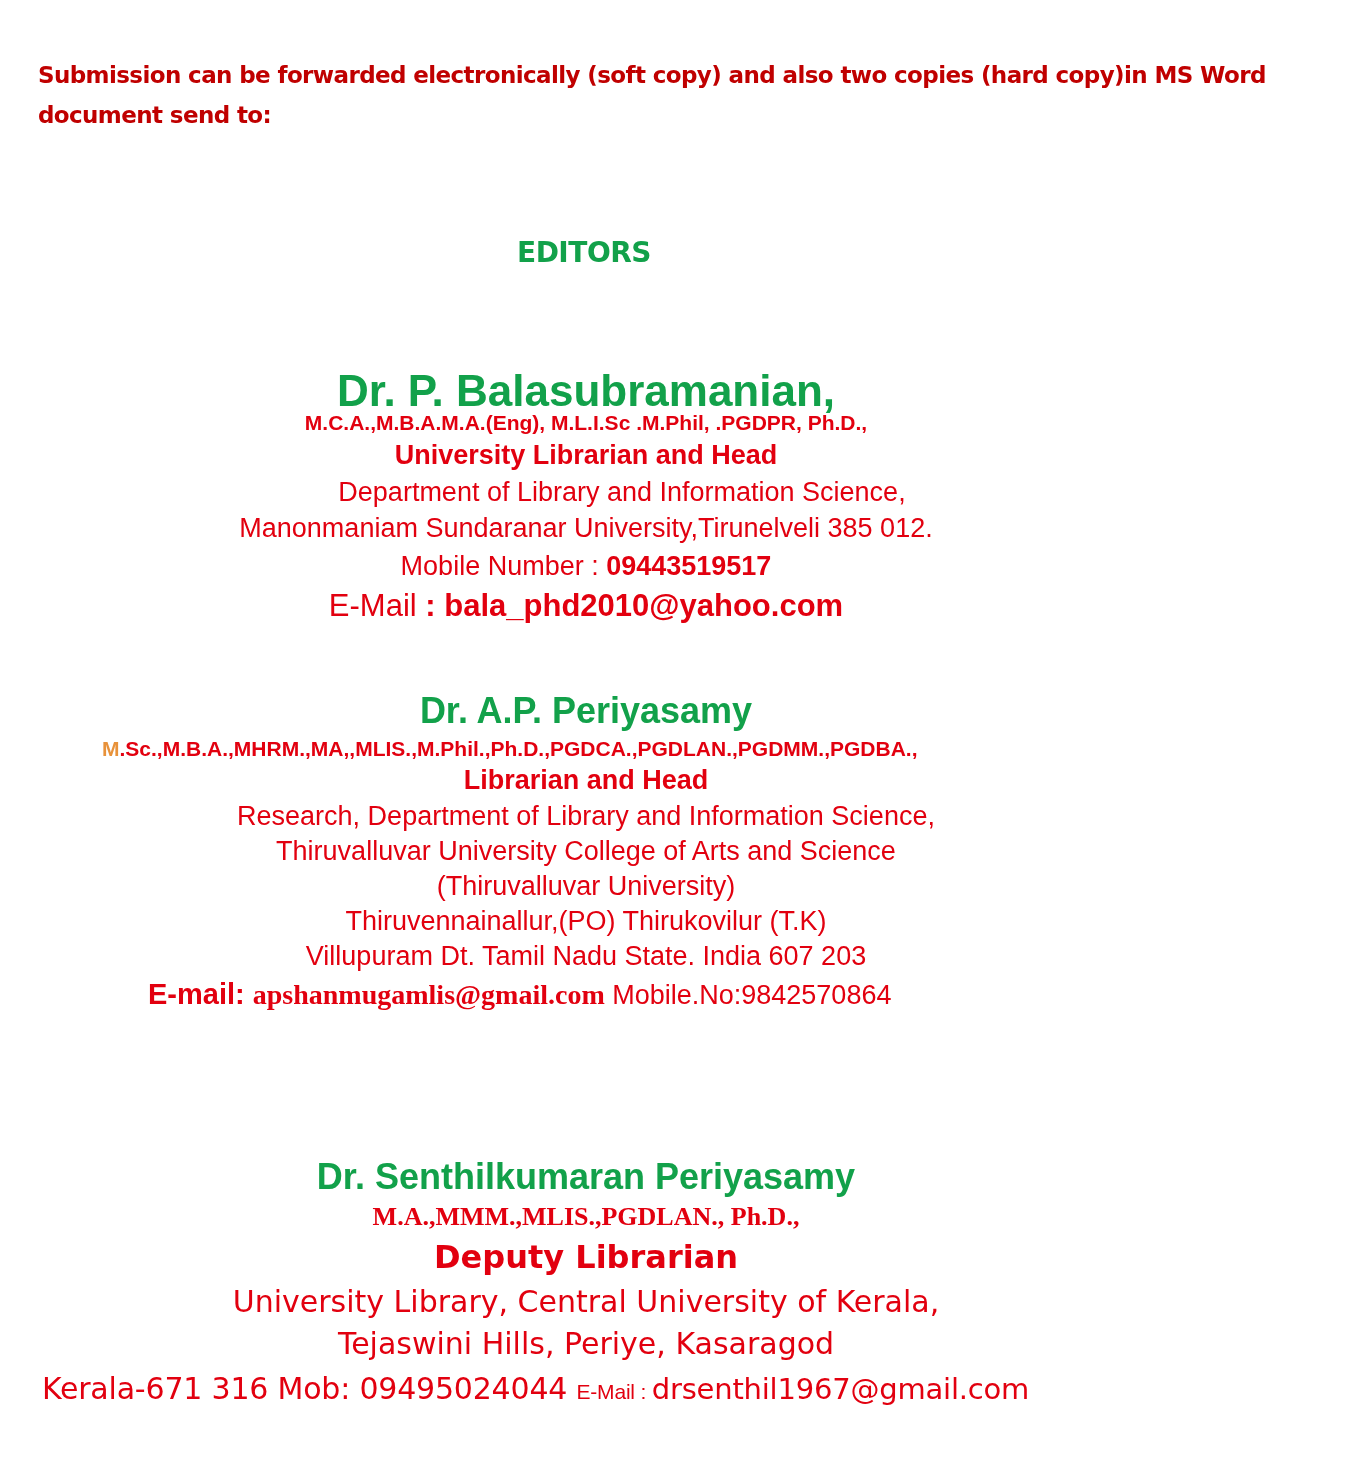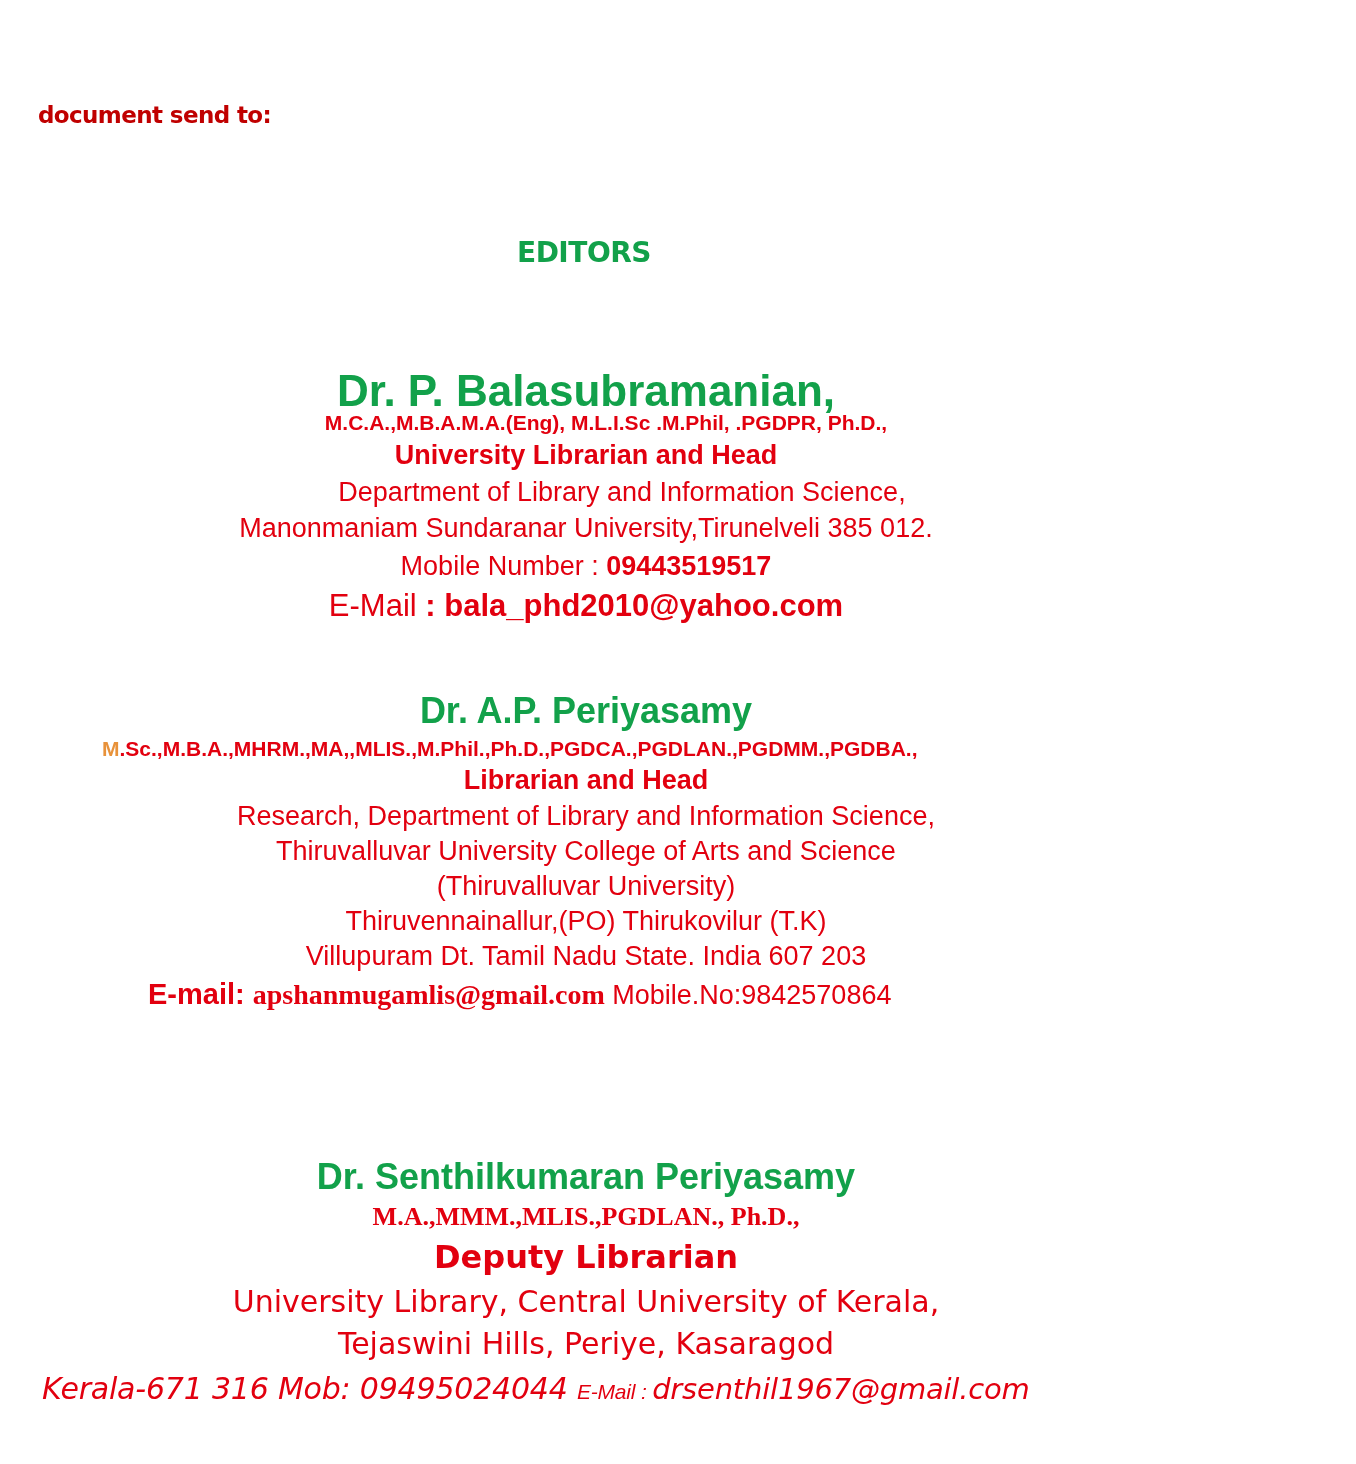--- a/index.html
+++ b/index.html
@@ -14,27 +14,28 @@
   .serif { font-family: "Liberation Serif", serif; }
   .dv { font-family: "DejaVu Sans", sans-serif; }
   .b { font-weight: bold; }
   .orange { color: #e8923a; }
 </style>
 </head>
 <body>
 
 <div class="page">
 
+  <div class="abs intro" style="top:62px;">Submission can be forwarded electronically (soft copy) and also two copies  (hard copy)in MS Word</div>
   <div class="abs intro" style="top:102px;">document send  to:</div>
 
   <div class="abs dv b green" style="left:517px; top:236px; font-size:28px; letter-spacing:-0.5px;">EDITORS</div>
 
   <div>
     <div class="abs center sans b green" style="top:366px; font-size:44px;">Dr. P. Balasubramanian,</div>
-    <div class="abs center sans b red" style="top:411px; font-size:21px;margin-left:20px;">M.C.A.,M.B.A.M.A.(Eng), M.L.I.Sc .M.Phil, .PGDPR, Ph.D.,</div>
+    <div class="abs center sans b red" style="top:411px; font-size:21px;">M.C.A.,M.B.A.M.A.(Eng), M.L.I.Sc .M.Phil, .PGDPR, Ph.D.,</div>
     <div class="abs center sans b red" style="top:440px; font-size:27px;">University  Librarian and Head</div>
     <div class="abs center sans red" style="top:477px; font-size:27px;padding-left:36px;">Department of Library and Information Science,</div>
     <div class="abs center sans red" style="top:513px; font-size:27px;">Manonmaniam Sundaranar University,Tirunelveli 385 012.</div>
     <div class="abs center sans red" style="top:551px; font-size:27px;">
       <span>Mobile Number : </span><span class="b">09443519517</span>
     </div>
     <div class="abs center sans red" style="top:588px; font-size:31px;">
       <span>E-Mail </span><span class="b">: bala_phd2010@yahoo.com</span>
     </div>
   </div>
@@ -54,18 +55,18 @@
       <span class="sans b" style="font-size:29px;">E-mail:  </span><span class="serif b" style="font-size:28px;">apshanmugamlis@gmail.com</span><span class="sans">  Mobile.No:9842570864</span>
     </div>
   </div>
 
   <div>
     <div class="abs center sans b green" style="top:1156px; font-size:36px;">Dr. Senthilkumaran Periyasamy</div>
     <div class="abs center serif b red" style="top:1202px; font-size:26px;">M.A.,MMM.,MLIS.,PGDLAN., Ph.D.,</div>
     <div class="abs center dv b red" style="top:1238px; font-size:32px;">Deputy Librarian</div>
     <div class="abs center dv red" style="top:1284px; font-size:30px;">University Library, Central University of Kerala,</div>
     <div class="abs center dv red" style="top:1326px; font-size:30px;">Tejaswini Hills, Periye, Kasaragod</div>
-    <div class="abs dv red" style="left:42px; top:1371px; font-size:30px; letter-spacing:-0.2px;font-style:italic;">
+    <div class="abs dv red" style="left:42px; top:1371px; font-size:30px; letter-spacing:-0.2px;">
       <span>Kerala-671 316  Mob: 09495024044  </span><span class="sans" style="font-size:21px;">E-Mail : </span><span style="font-size:29px;">drsenthil1967@gmail.com</span>
     </div>
   </div>
 
 </div>
 
 </body></html>

